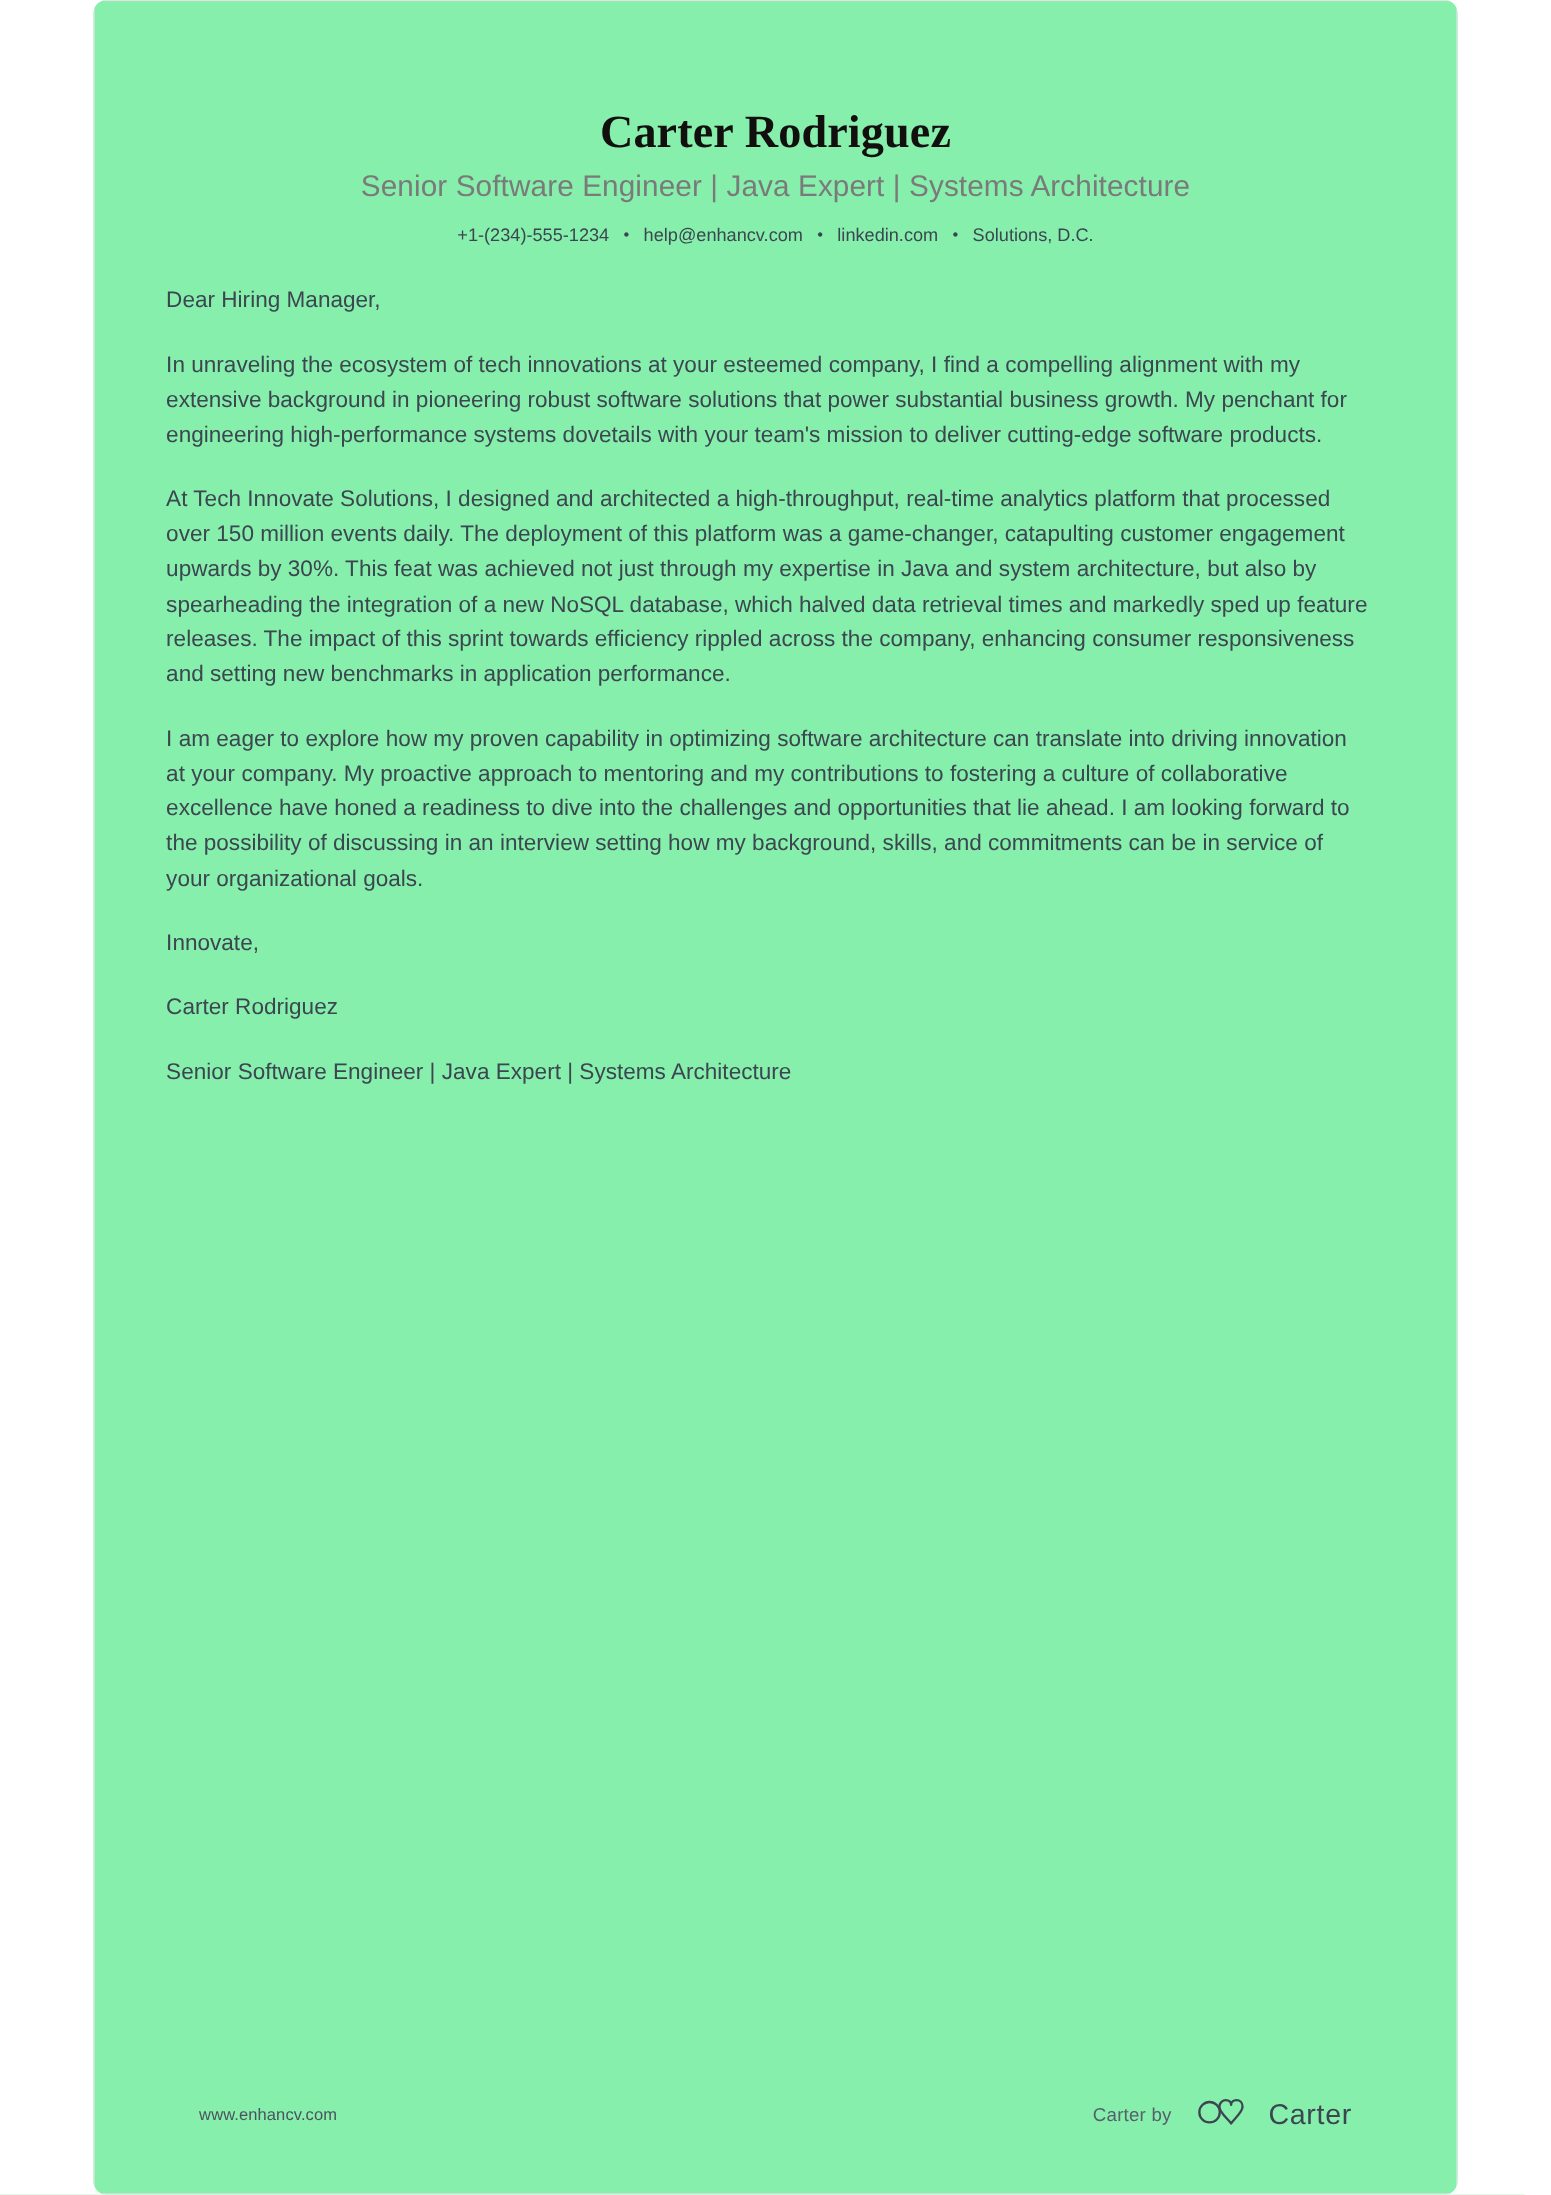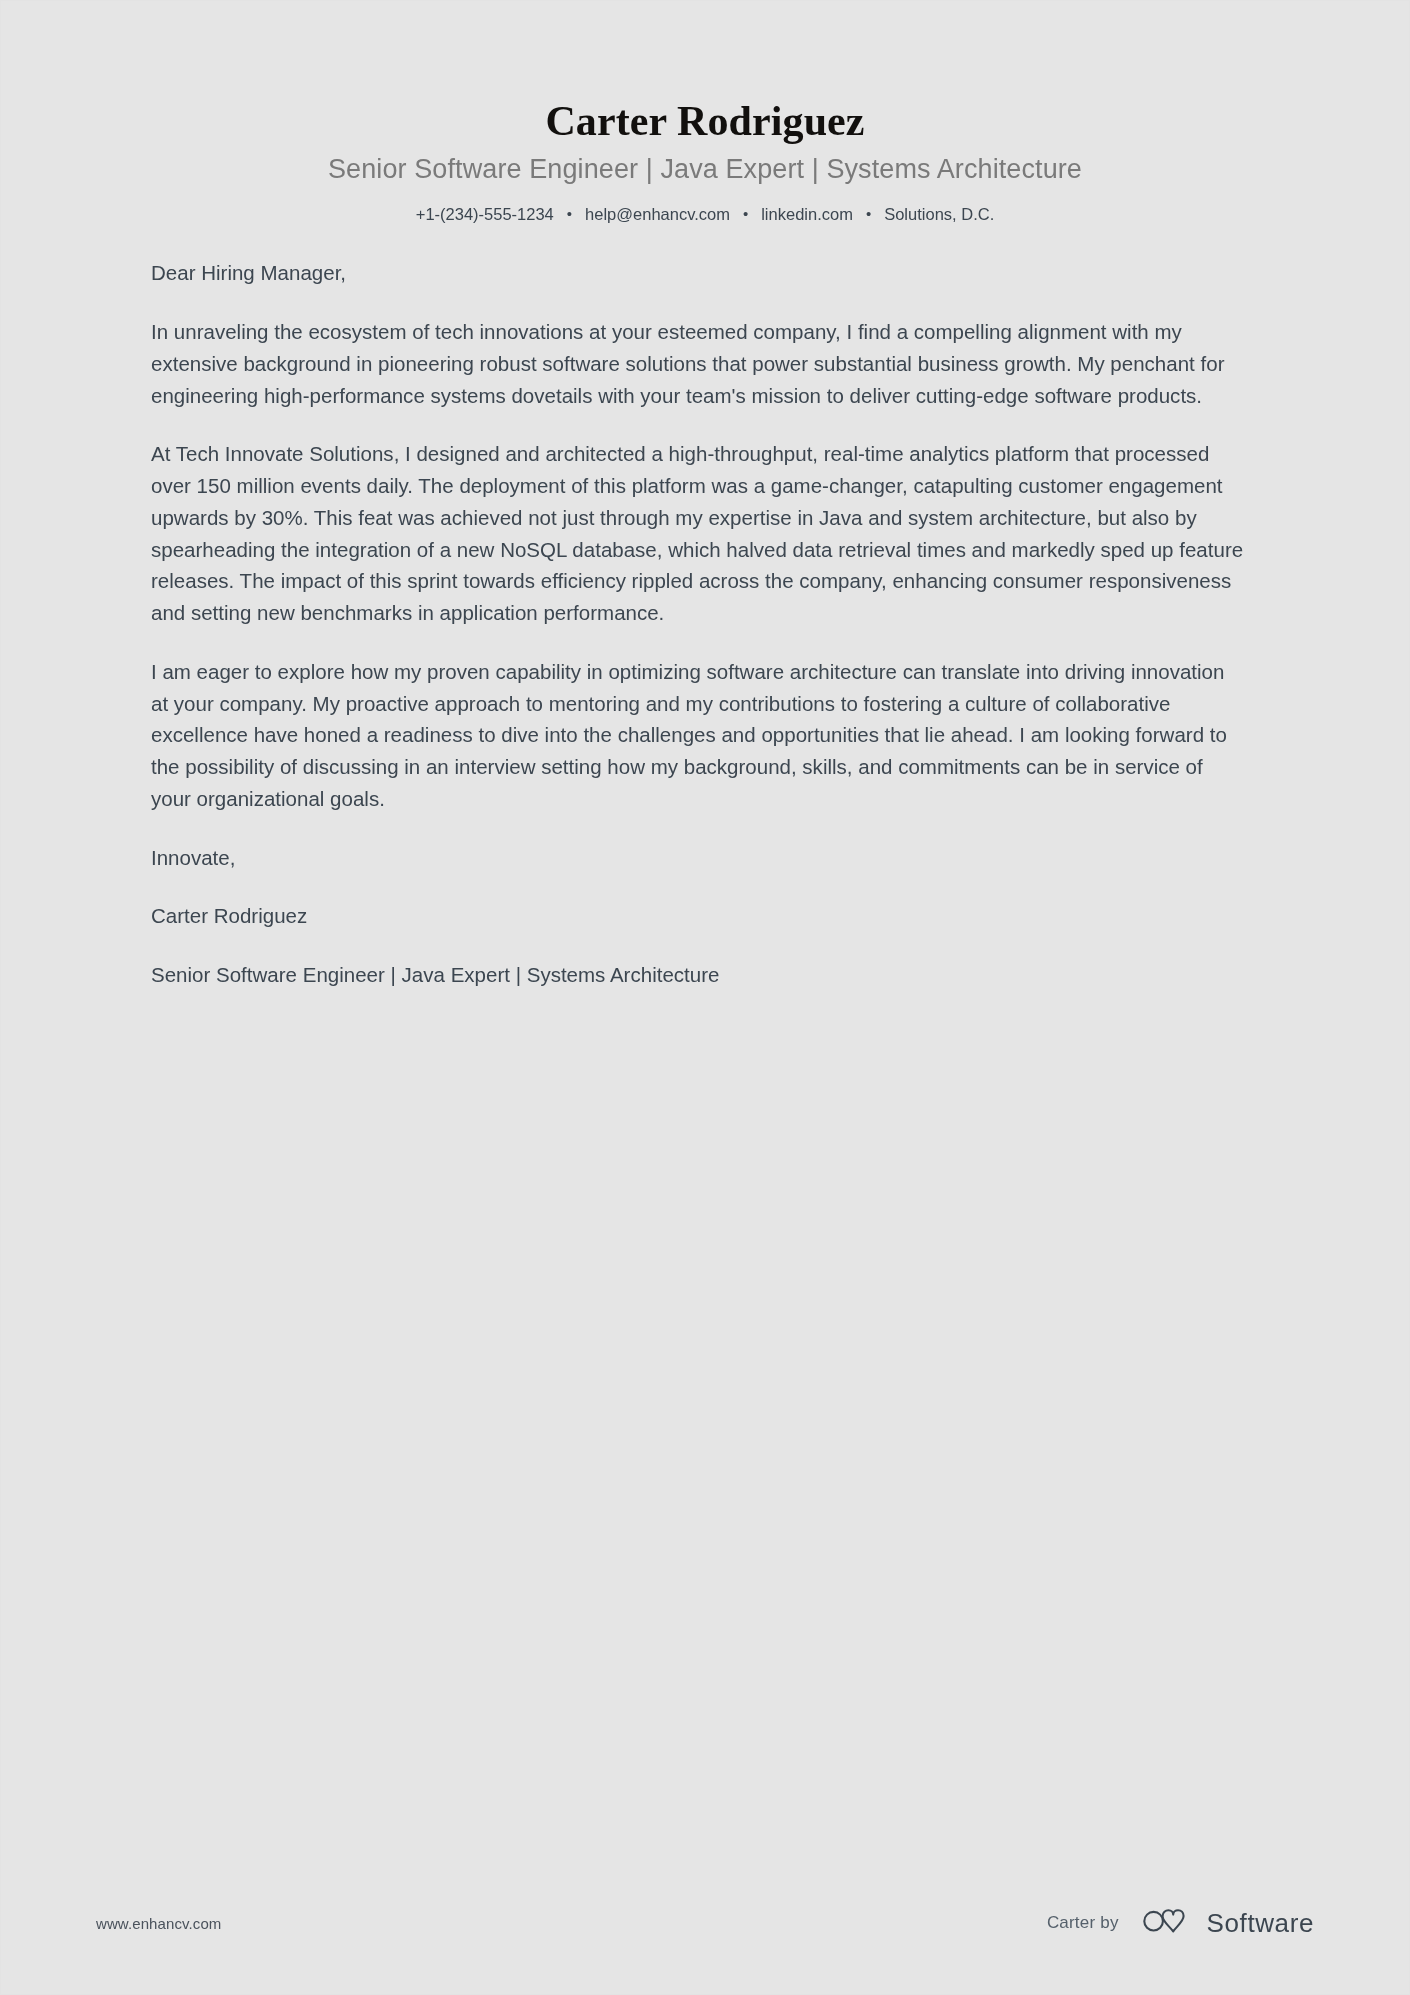--- a/index.html
+++ b/index.html
@@ -6,26 +6,27 @@
     margin: 0;
     padding: 0;
     background: #ffffff;
   }
   body {
     font-family: "Liberation Sans", sans-serif;
     -webkit-font-smoothing: antialiased;
   }
   .page {
     position: relative;
-    width: 1410px;
+    width: 1240px;
     height: 1995px;
     margin: 0 auto;
-    background: #e5e5e5;
+    background: #86efac;
     box-sizing: border-box;
     overflow: hidden;
+    border-radius: 12px;
   }
   .page-border {
     position: absolute;
     inset: 0;
     border: 1px solid #e3e3e3;
     pointer-events: none;
   }
 
   
   .header {
@@ -187,17 +188,17 @@
 
     <div class="footer-right">
       <span class="powered-by">Carter by</span>
       <span class="brand">
         <span class="brand-mark">
           <svg width="52" height="28" viewBox="0 0 52 28" fill="none" xmlns="http://www.w3.org/2000/svg">
             <circle cx="12.6" cy="14.2" r="9.3" stroke="#3c4650" stroke-width="2.1" fill="none"></circle>
             <path d="M21.6 9.2 C21.6 5.3 24.6 3.2 27.4 3.2 C30.2 3.2 32.2 5.0 32.2 7.6 C32.2 5.0 34.3 3.2 37.1 3.2 C40.0 3.2 42.6 5.4 42.6 9.1 C42.6 14.6 34.6 20.6 32.2 24.4 C29.8 20.6 21.6 14.8 21.6 9.2 Z" stroke="#3c4650" stroke-width="2.1" stroke-linejoin="round" fill="none"></path>
           </svg>
         </span>
-        <span class="brand-name">Software</span>
+        <span class="brand-name">Carter</span>
       </span>
     </div>
   </div>
 </div>
 
 </body></html>

